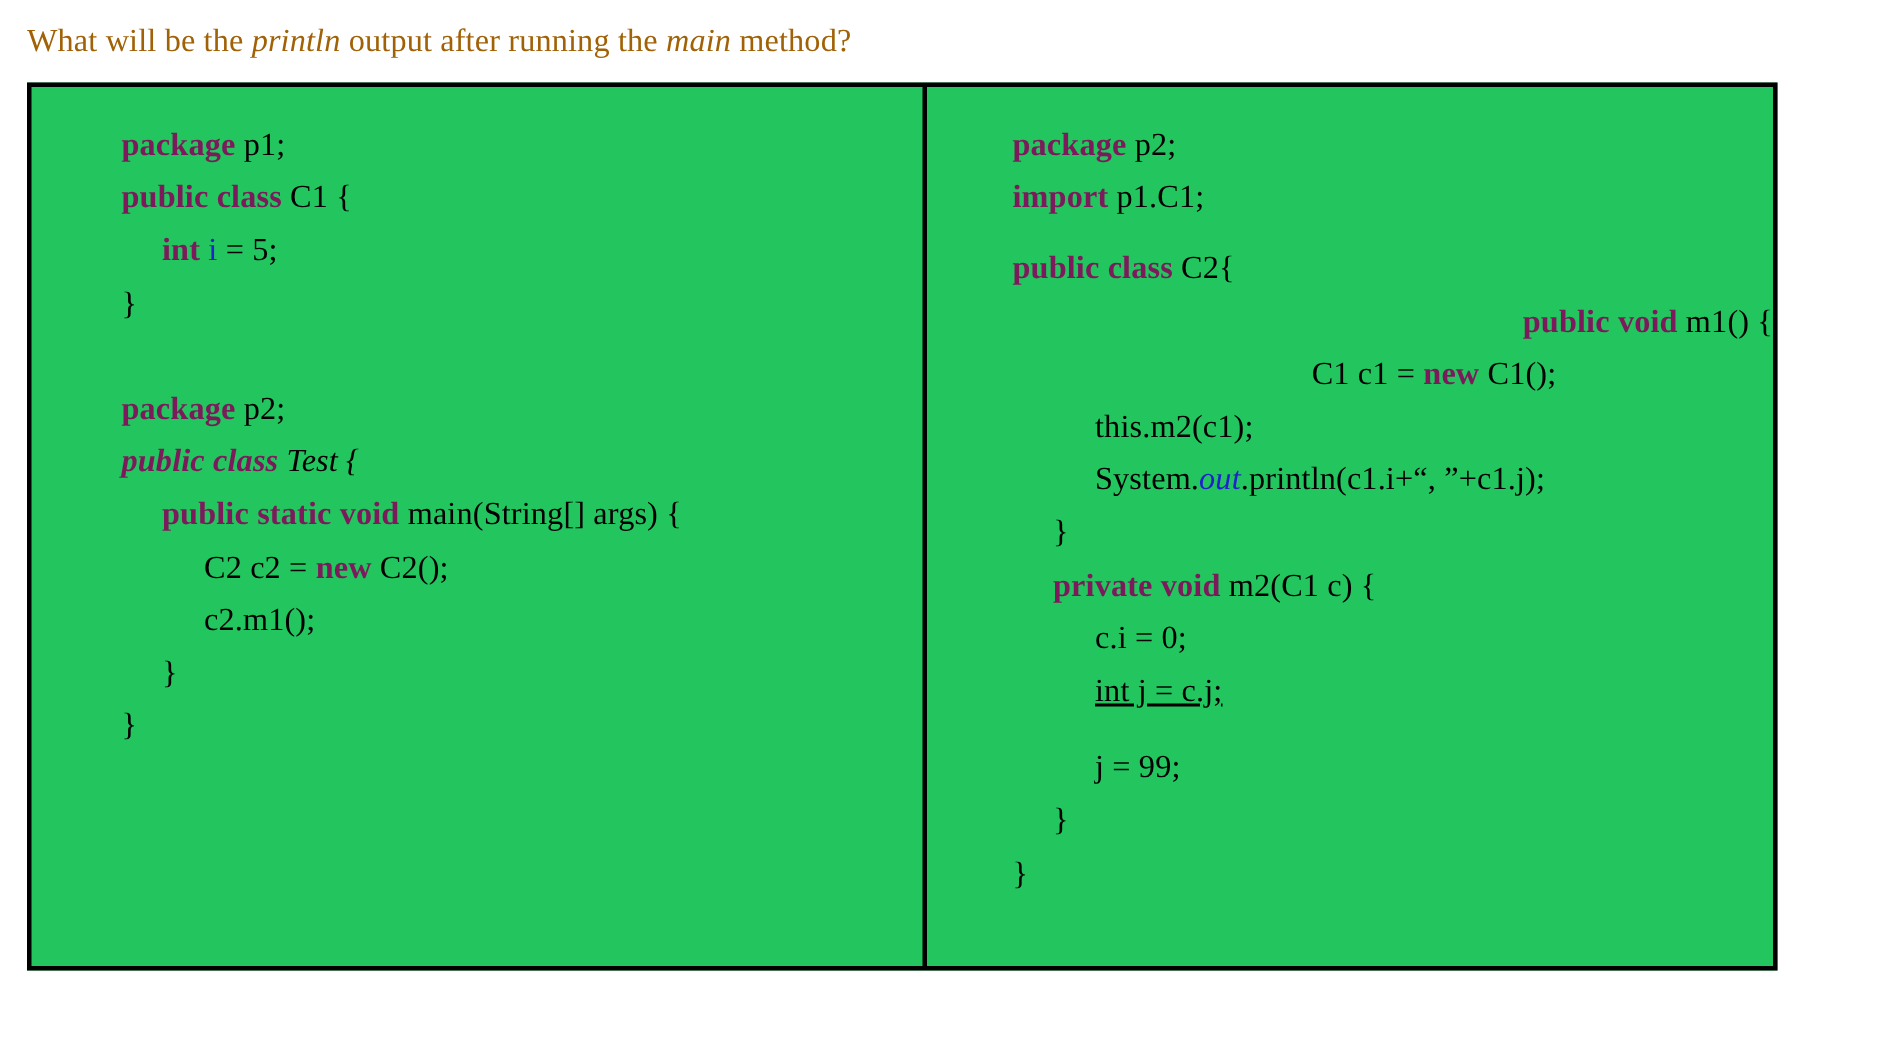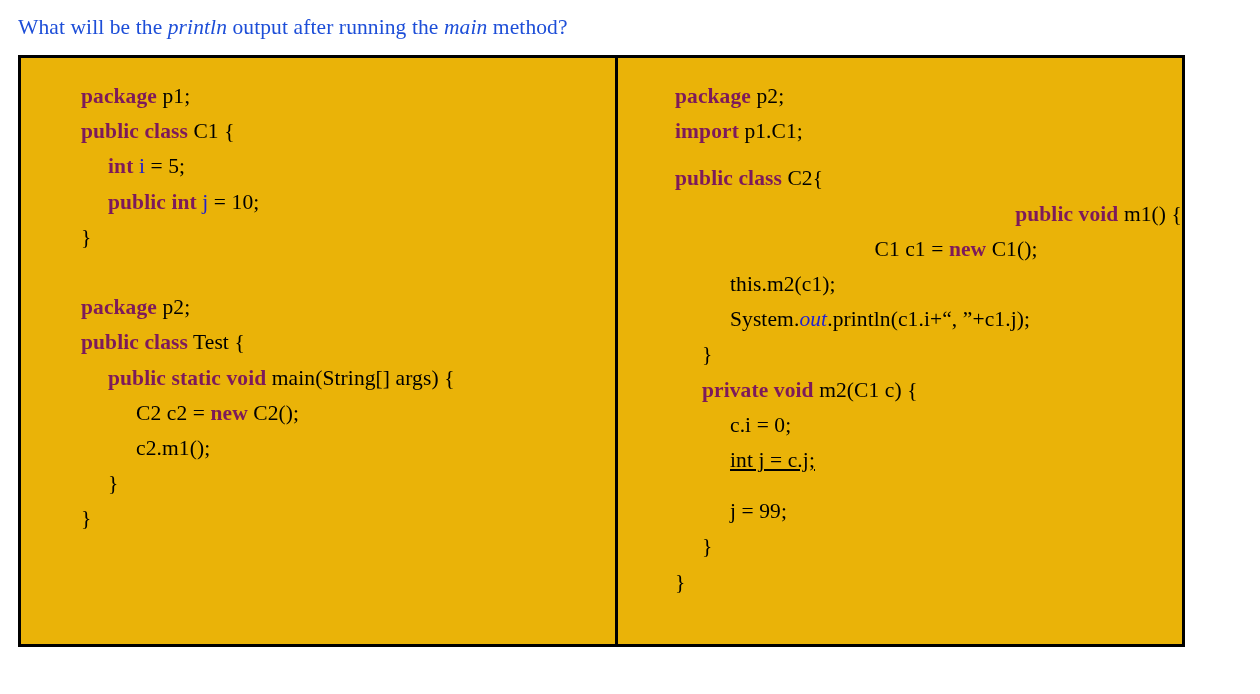--- a/index.html
+++ b/index.html
@@ -21,37 +21,37 @@
     height: 694px;
   }
 
   
   .question {
     position: absolute;
     left: 18px;
     top: 14px;
     font-size: 21.5px;
     line-height: 26px;
-    color: #1d4ed8;
+    color: #a16207;
     white-space: nowrap;
     letter-spacing: 0.1px;
   }
   .question .it { font-style: italic; }
 
   
   .code-frame {
     position: absolute;
     left: 18px;
     top: 55px;
     width: 1167px;
     height: 592px;
     border: 3px solid #000000;
     box-sizing: border-box;
     display: flex;
-    background: #eab308;
+    background: #22c55e;
   }
   .code-col {
     box-sizing: border-box;
     height: 100%;
     overflow: hidden;
   }
   .code-col.left {
     width: 597px;
     border-right: 3px solid #000000;
     padding: 21px 0 0 60px;
@@ -82,25 +82,24 @@
 
 <div class="page">
 
   <div class="question"><span>What will be the </span><span class="it">println</span><span> output after running the </span><span class="it">main</span><span> method?</span></div>
 
   <div class="code-frame">
     <div class="code-col left" id="col-left">
         <div class="code-line" style="padding-left: 0px;"><span class="kw">package</span><span> p1;</span></div>
         <div class="code-line" style="padding-left: 0px;"><span class="kw">public class</span><span> C1 {</span></div>
         <div class="code-line" style="padding-left: 27px;"><span class="kw">int</span><span> </span><span class="var">i</span><span> = 5;</span></div>
-        <div class="code-line" style="padding-left: 27px;"><span class="kw">public int</span><span> </span><span class="var">j</span><span> = 10;</span></div>
         <div class="code-line" style="padding-left: 0px;"><span>}</span></div>
         <div class="code-line blank" style="padding-left: 0px;"></div>
         <div class="code-line" style="padding-left: 0px;"><span class="kw">package</span><span> p2;</span></div>
-        <div class="code-line" style="padding-left: 0px;"><span class="kw">public class</span><span> Test {</span></div>
+        <div class="code-line" style="padding-left: 0px; font-style: italic;"><span class="kw">public class</span><span> Test {</span></div>
         <div class="code-line" style="padding-left: 27px;"><span class="kw">public static void</span><span> main(String[] args) {</span></div>
         <div class="code-line" style="padding-left: 55px;"><span>C2 c2 = </span><span class="kw">new</span><span> C2();</span></div>
         <div class="code-line" style="padding-left: 55px;"><span>c2.m1();</span></div>
         <div class="code-line" style="padding-left: 27px;"><span>}</span></div>
         <div class="code-line" style="padding-left: 0px;"><span>}</span></div>
       </div>
     <div class="code-col right" id="col-right">
         <div class="code-line" style="padding-left: 0px;"><span class="kw">package</span><span> p2;</span></div>
         <div class="code-line" style="padding-left: 0px;"><span class="kw">import</span><span> p1.C1;</span></div>
         <div class="code-line" style="padding-left: 0px; margin-top: 12px;"><span class="kw">public class</span><span> C2{</span></div>

